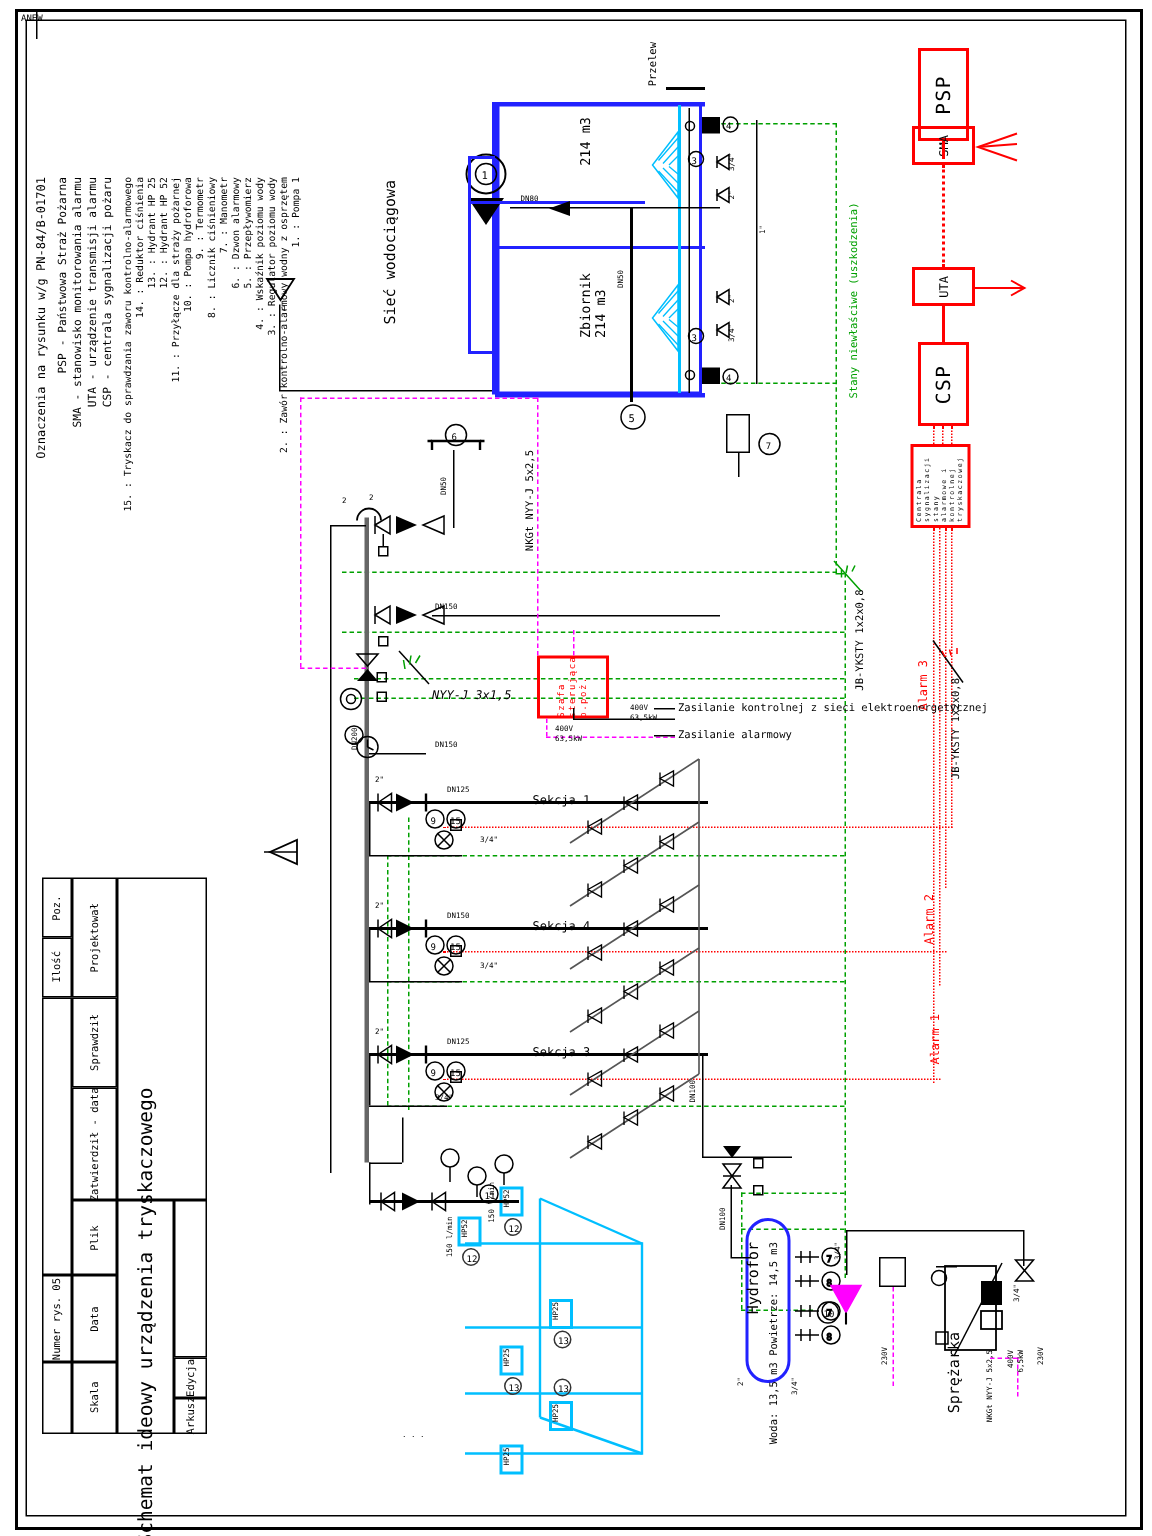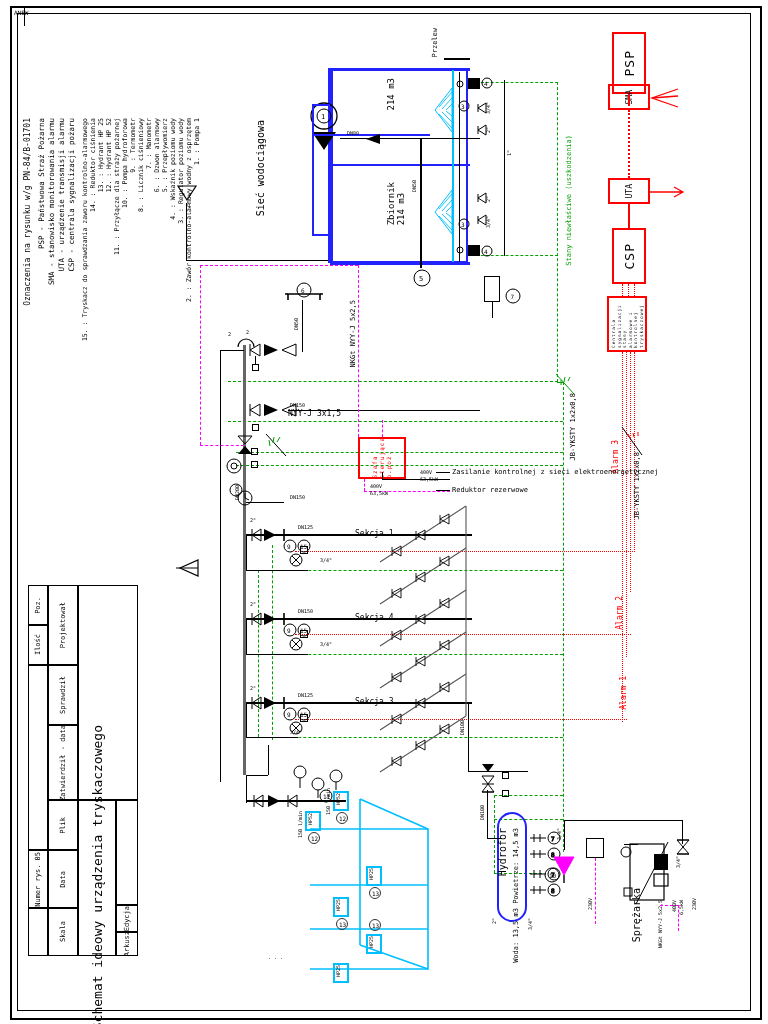--- a/index.html
+++ b/index.html
@@ -370,21 +370,21 @@
     <circle cx="8" cy="8" r="7" fill="none" stroke="#000" stroke-width="1"></circle>
     <circle cx="8" cy="8" r="3" fill="none" stroke="#000" stroke-width="1"></circle>
   </svg>
   <div class="box" style="left:251px;top:448px;width:7px;height:7px;"></div>
   <div class="box" style="left:251px;top:461px;width:7px;height:7px;"></div>
 
   <svg style="left:262px;top:432px;width:28px;height:28px;">
     <path d="M24,24 L4,2" stroke="#000" stroke-width="1"></path>
     <path d="M11,11 L12,5 M8,14 L7,8 M15,10 L18,5" stroke="#00a000" stroke-width="1"></path>
   </svg>
-  <div class="lbl lbl8" style="left:288px;top:410px;">NYY-J 3x1,5</div>
+  <div class="lbl lbl8" style="left:288px;top:460px;font-style:italic;">NYY-J 3x1,5</div>
 
   <svg style="left:228px;top:484px;width:26px;height:24px;">
     <circle cx="8" cy="6" r="6" fill="none" stroke="#000" stroke-width="1"></circle>
     <circle cx="17" cy="14" r="7" fill="none" stroke="#000" stroke-width="1"></circle>
     <path d="M17,14 l0,-5 M17,14 l4,2" stroke="#000" stroke-width="1"></path>
   </svg>
 
   <div class="ln hl" style="left:246px;top:502px;width:38px;"></div>
   <div class="lbl" style="left:290px;top:495px;">DN150</div>
 
@@ -502,21 +502,21 @@
   <div class="dash-m" style="left:364px;top:491px;width:86px;"></div>
   <div class="ln hl" style="left:382px;top:479px;width:68px;"></div>
   <div class="ln vl" style="left:382px;top:472px;height:8px;"></div>
 
   <div class="lbl" style="left:420px;top:470px;">400V</div>
   <div class="lbl" style="left:420px;top:477px;">63,5kW</div>
   <div class="lbl" style="left:370px;top:484px;">400V</div>
   <div class="lbl" style="left:370px;top:491px;">63,5kW</div>
 
   <div class="lbl lbl7" style="left:452px;top:468px;line-height:1.2;" style2="">Zasilanie kontrolnej z sieci elektroenergetycznej</div>
-  <div class="lbl lbl7" style="left:452px;top:487px;">Reduktor rezerwowe</div>
+  <div class="lbl lbl7" style="left:452px;top:487px;">Zasilanie alarmowy</div>
   <div class="ln hl" style="left:436px;top:472px;width:14px;"></div>
   <div class="ln hl" style="left:436px;top:490px;width:14px;"></div>
 
   <div class="dash-mv" style="left:358px;top:265px;height:172px;"></div>
   <div class="dash-m" style="left:200px;top:265px;width:158px;"></div>
   <div class="dash-mv" style="left:200px;top:265px;height:180px;"></div>
   <div class="dash-m" style="left:200px;top:445px;width:44px;"></div>
   <div class="lbl lbl7 vtxt rot180" style="left:350px;top:300px;">NKGt NYY-J 5x2,5</div>
 
   <div>

